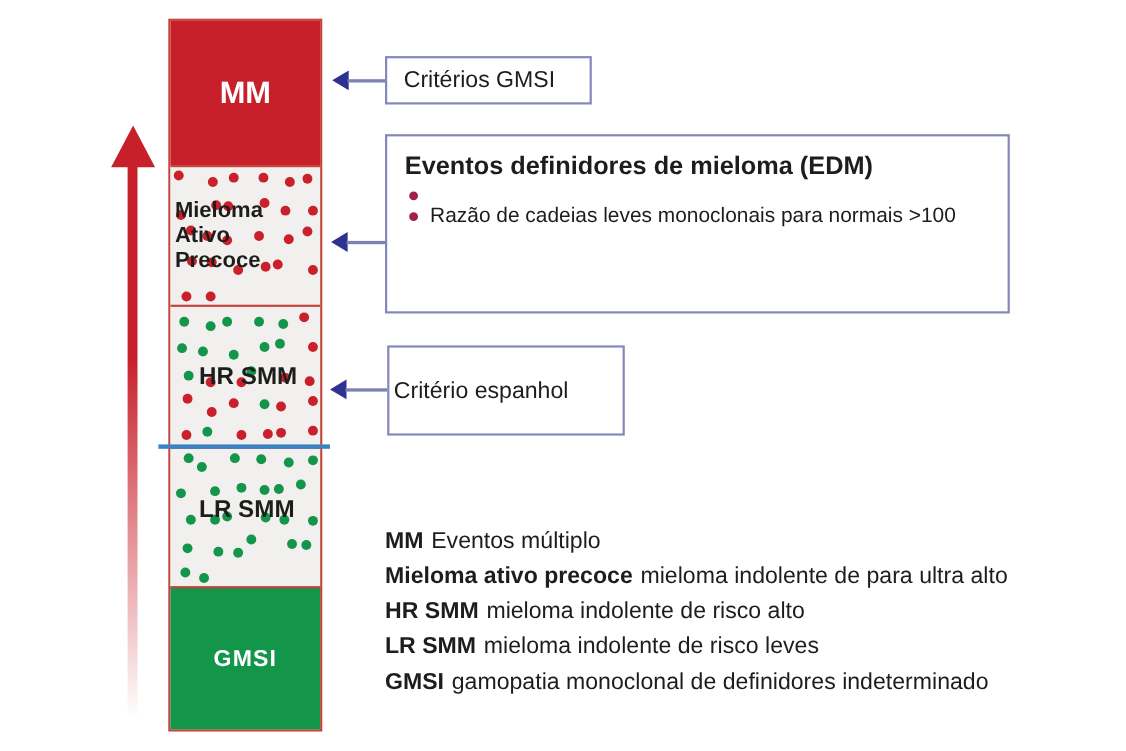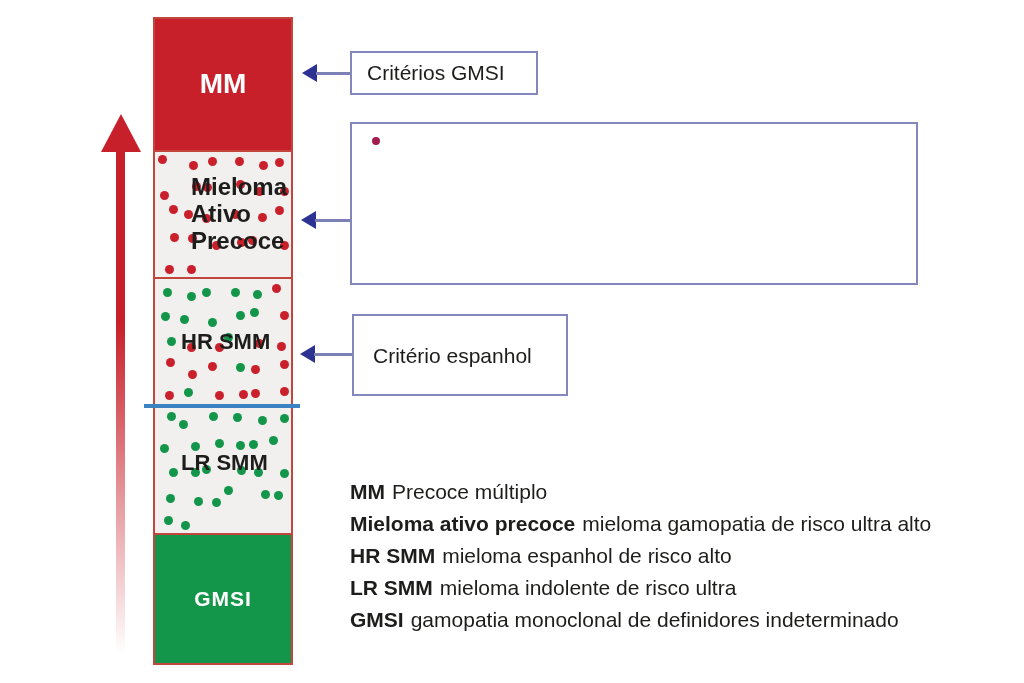--- a/index.html
+++ b/index.html
@@ -30,34 +30,34 @@
   .seg-hr   {flex:129 0 0;background:#f1f0ef;}
   .seg-lr   {flex:128 0 0;background:#f1f0ef;}
   .seg-gmsi {flex:130 0 0;background:#13954a;}
   .dots{position:absolute;inset:0;z-index:1;}
   .dot{position:absolute;width:9px;height:9px;border-radius:50%;}
   .seg-label{
     position:absolute;z-index:2;font-weight:bold;white-space:pre-line;
     color:#1d1d1b;line-height:1.12;
   }
   .seg-mm .seg-label{left:0;right:0;top:50%;transform:translateY(-50%);text-align:center;color:#ffffff;font-size:28px;}
-  .seg-ativo .seg-label{left:36px;top:50%;transform:translateY(-50%);font-size:24px;}
+  .seg-ativo .seg-label{left:4px;top:50%;transform:translateY(-50%);font-size:20px;}
   .seg-hr .seg-label{left:26px;top:50%;transform:translateY(-50%);font-size:22px;}
   .seg-lr .seg-label{left:26px;top:44%;transform:translateY(-50%);font-size:22px;}
   .seg-gmsi .seg-label{left:0;right:0;top:50%;transform:translateY(-50%);text-align:center;color:#ffffff;font-size:21px;letter-spacing:1px;}
   
   .blue-line{position:absolute;left:144px;top:404px;width:156px;height:4px;background:#3b82c3;z-index:3;}
   
   .box{position:absolute;background:#ffffff;border:2px solid #8487bb;box-sizing:border-box;}
   .crab-box{left:350px;top:51px;width:188px;height:44px;display:flex;align-items:center;padding-left:15px;font-size:21px;}
   .edm-box{left:350px;top:122px;width:568px;height:163px;padding:13px 16px 0 16px;}
   .edm-title{font-weight:bold;font-size:23px;margin:0 0 10px 0;}
   .edm-bullet{display:flex;align-items:baseline;font-size:19px;line-height:30px;}
   .bullet-dot{width:8px;height:8px;border-radius:50%;background:#a21e4e;margin:0 11px 0 4px;flex:0 0 auto;align-self:center;}
-  .criterio-box{left:352px;top:314px;width:216px;height:82px;display:flex;flex-direction:column;justify-content:center;padding-left:19px;font-size:21px;line-height:31px;}
+  .criterio-box{left:352px;top:314px;width:216px;height:82px;display:flex;flex-direction:column;justify-content:center;padding-left:4px;font-size:21px;line-height:31px;}
   
   .pointer{position:absolute;height:18px;}
   .pointer .head{
     position:absolute;left:0;top:0;width:0;height:0;
     border-top:9px solid transparent;border-bottom:9px solid transparent;
     border-right:15px solid #2d3192;
   }
   .pointer .shaft{position:absolute;left:14px;top:7.5px;height:3px;background:#7d80b4;}
   .ptr-crab{left:302px;top:64px;}     .ptr-crab .shaft{width:34px;}
   .ptr-edm{left:301px;top:211px;}     .ptr-edm .shaft{width:35px;}
@@ -188,38 +188,43 @@
 
   <div class="box crab-box">
     <span>Critérios GMSI</span>
   </div>
   <div class="pointer ptr-crab">
     <div class="head"></div>
       <div class="shaft"></div>
   </div>
 
   <div class="box edm-box">
+    <div class="edm-title">Eventos definidores de mieloma (EDM)</div>
     <div class="edm-bullet">
       <span class="bullet-dot"></span>
+    </div>
+    <div class="edm-bullet">
+      <span class="bullet-dot"></span>
+      <span>Razão de cadeias leves monoclonais para normais &gt;100</span>
     </div>
   </div>
   <div class="pointer ptr-edm">
     <div class="head"></div>
       <div class="shaft"></div>
   </div>
 
   <div class="box criterio-box">
     <span>Critério espanhol</span>
   </div>
   <div class="pointer ptr-criterio">
     <div class="head"></div>
       <div class="shaft"></div>
   </div>
 
   <div class="legend">
-    <div><b>MM</b><span>Precoce múltiplo</span></div>
-    <div><b>Mieloma ativo precoce</b><span>mieloma gamopatia de risco ultra alto</span></div>
-    <div><b>HR SMM</b><span>mieloma espanhol de risco alto</span></div>
-    <div><b>LR SMM</b><span>mieloma indolente de risco ultra</span></div>
+    <div><b>MM</b><span>Eventos múltiplo</span></div>
+    <div><b>Mieloma ativo precoce</b><span>mieloma indolente de para ultra alto</span></div>
+    <div><b>HR SMM</b><span>mieloma indolente de risco alto</span></div>
+    <div><b>LR SMM</b><span>mieloma indolente de risco leves</span></div>
     <div><b>GMSI</b><span>gamopatia monoclonal de definidores indeterminado</span></div>
   </div>
 
 </div>
 
 </body></html>

